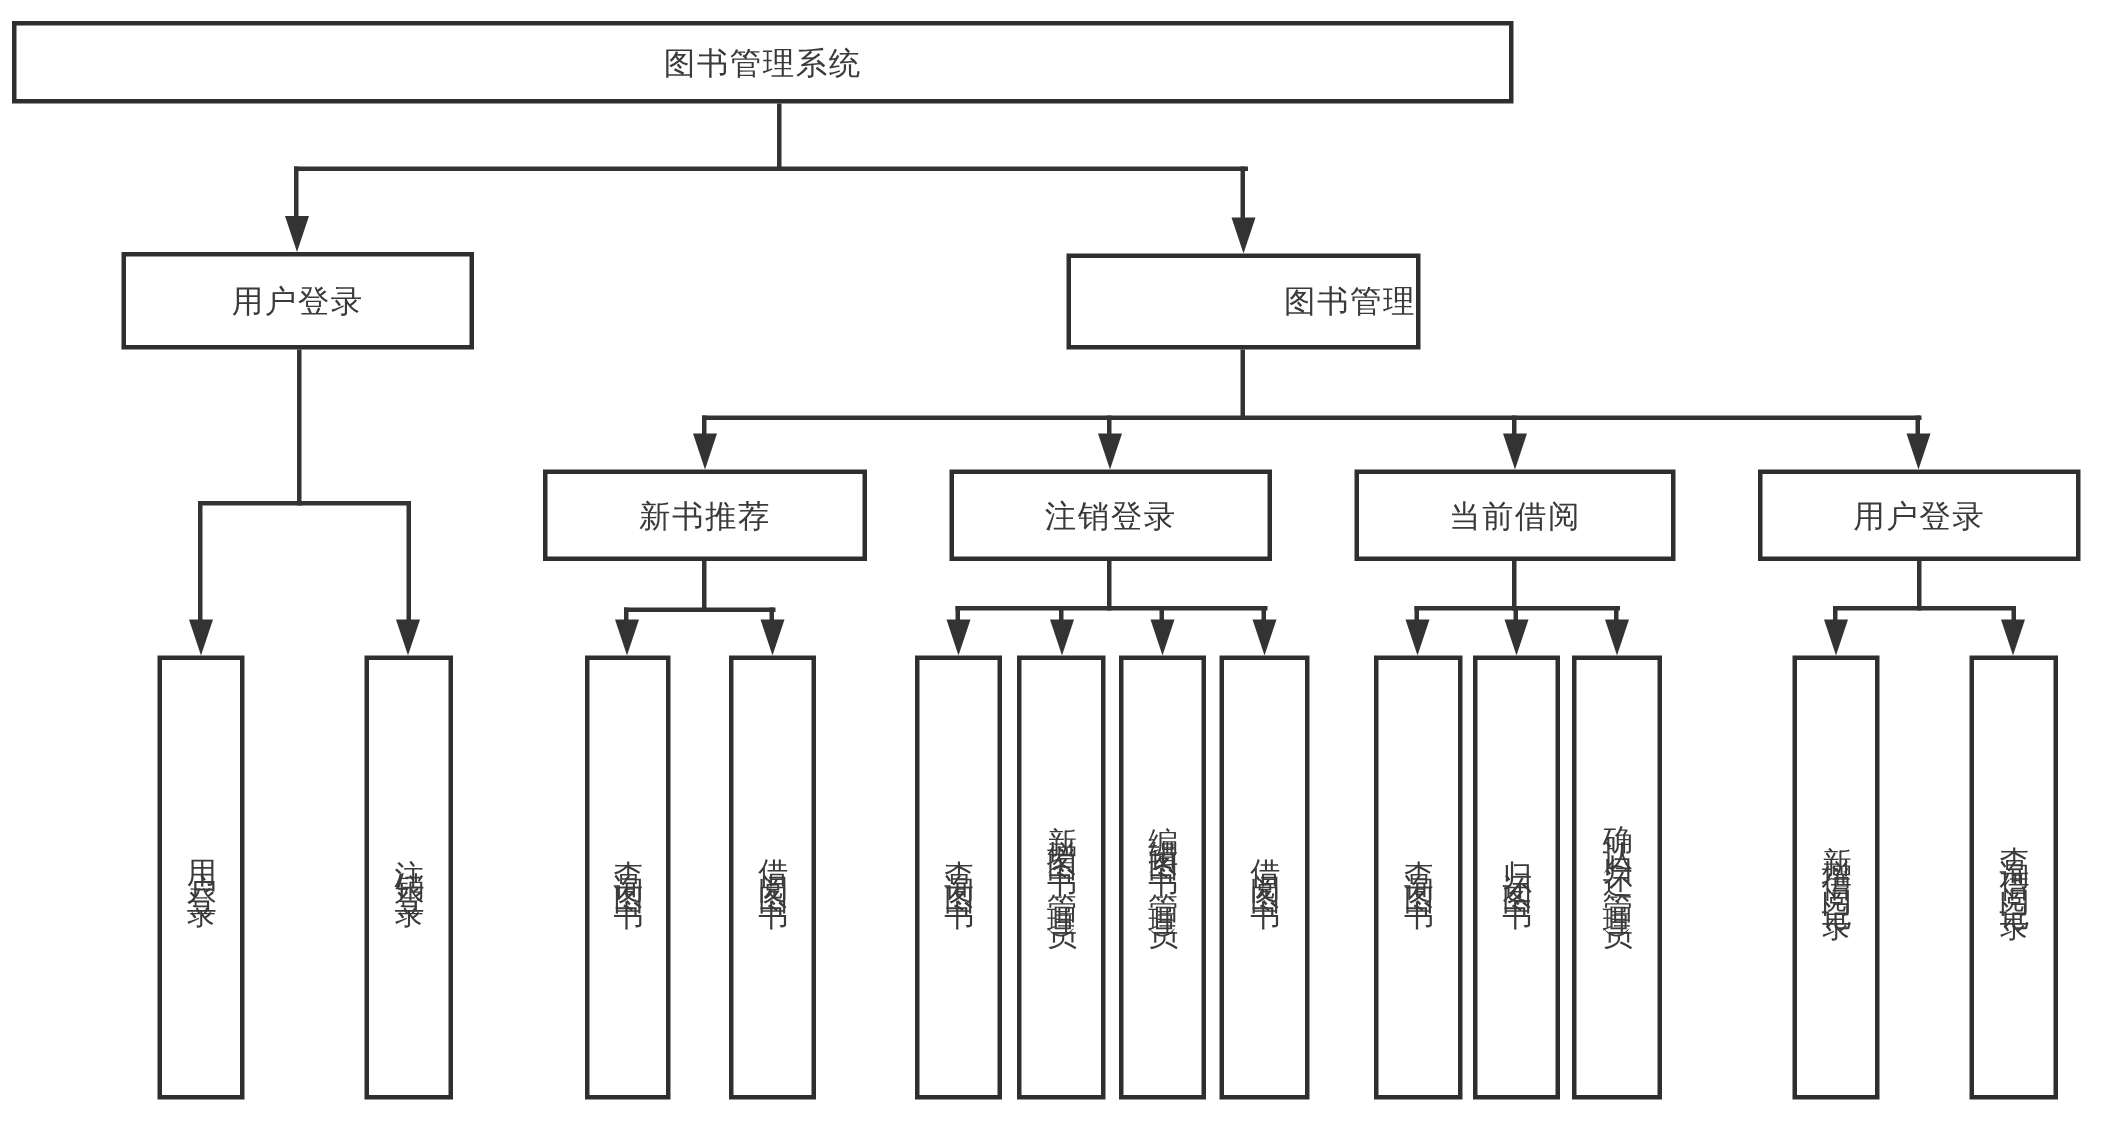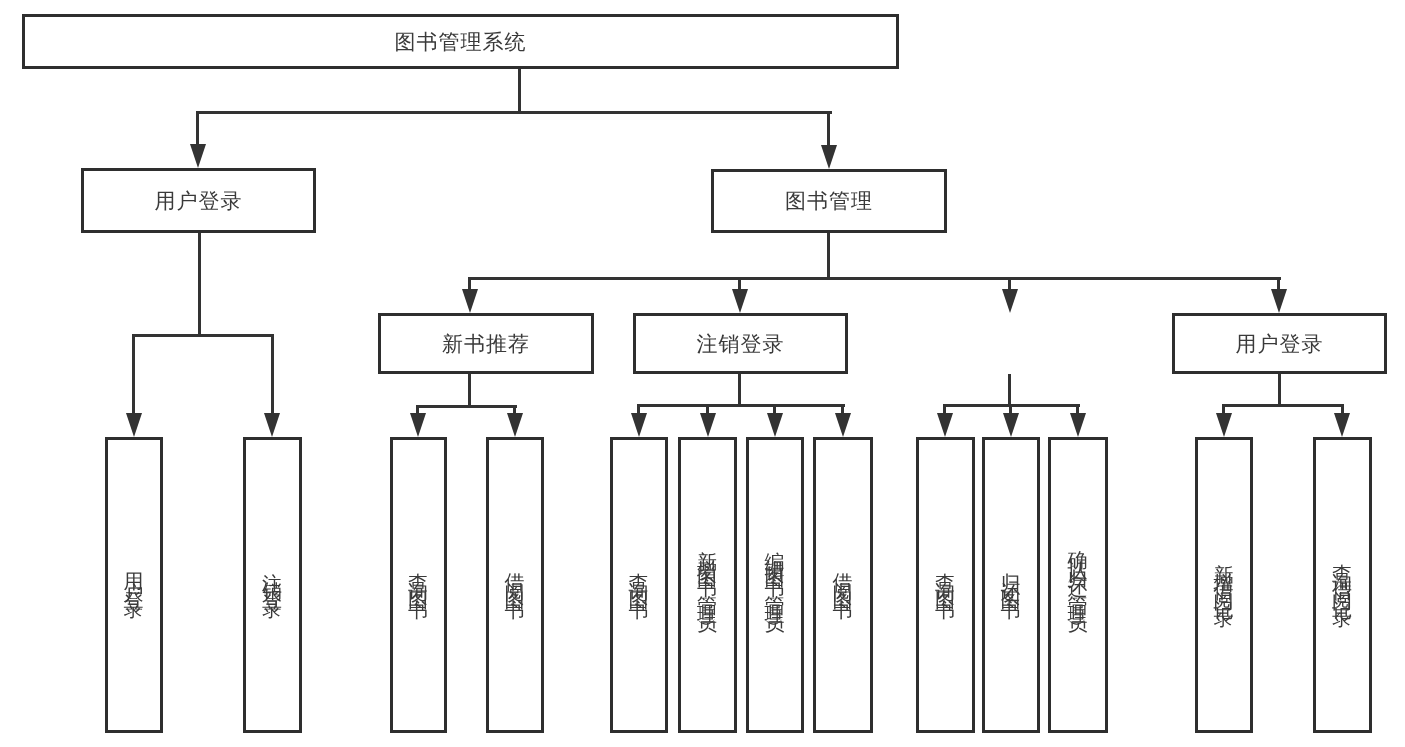--- a/index.html
+++ b/index.html
@@ -60,35 +60,35 @@
     letter-spacing: 1px;
     text-shadow: 1px 1px 0 #ffffff;
     white-space: nowrap;
   }
 </style>
 </head>
 <body>
 
 <div id="canvas">
 
-  <div class="node" style="left:22px; top:14px; width:877px; height:55px;">
+  <div class="node" style="left:8px; top:14px; width:1001px; height:55px;">
     <span>图书管理系统</span>
   </div>
 
   <div class="vline" style="left:518px; top:69px; height:45px;"></div>
   <div class="hline" style="left:196px; top:111px; width:636px;"></div>
   <div class="vline" style="left:196px; top:111px; height:36px;"></div>
   <div class="arrowhead" style="left:190px; top:144px;"></div>
   <div class="vline" style="left:827px; top:111px; height:37px;"></div>
   <div class="arrowhead" style="left:821px; top:145px;"></div>
 
   <div class="node" style="left:81px; top:168px; width:235px; height:65px;">
     <span>用户登录</span>
   </div>
-  <div class="node" style="left:711px; top:169px; width:236px; height:64px;">
+  <div class="node" style="left:711px; top:169px; width:236px; height:64px;justify-content:flex-end;">
     <span>图书管理</span>
   </div>
 
   <div class="vline" style="left:198px; top:233px; height:104px;"></div>
   <div class="hline" style="left:132px; top:334px; width:142px;"></div>
   <div class="vline" style="left:132px; top:334px; height:84px;"></div>
   <div class="arrowhead" style="left:126px; top:413px;"></div>
   <div class="vline" style="left:271px; top:334px; height:84px;"></div>
   <div class="arrowhead" style="left:264px; top:413px;"></div>
 
@@ -96,25 +96,28 @@
   <div class="hline" style="left:468px; top:277px; width:813px;"></div>
   <div class="vline" style="left:468px; top:277px; height:14px;"></div>
   <div class="arrowhead" style="left:462px; top:289px;"></div>
   <div class="vline" style="left:738px; top:277px; height:14px;"></div>
   <div class="arrowhead" style="left:732px; top:289px;"></div>
   <div class="vline" style="left:1008px; top:277px; height:14px;"></div>
   <div class="arrowhead" style="left:1002px; top:289px;"></div>
   <div class="vline" style="left:1277px; top:277px; height:14px;"></div>
   <div class="arrowhead" style="left:1271px; top:289px;"></div>
 
-  <div class="node" style="left:362px; top:313px; width:216px; height:61px;margin-left:16px;">
+  <div class="node" style="left:362px; top:313px; width:216px; height:61px;">
     <span>新书推荐</span>
   </div>
   <div class="node" style="left:633px; top:313px; width:215px; height:61px;">
     <span>注销登录</span>
+  </div>
+  <div class="node" style="left:903px; top:313px; width:214px; height:61px;">
+    <span>当前借阅</span>
   </div>
   <div class="node" style="left:1172px; top:313px; width:215px; height:61px;">
     <span>用户登录</span>
   </div>
 
   <div class="vline" style="left:468px; top:374px; height:34px;"></div>
   <div class="hline" style="left:416px; top:405px; width:101px;"></div>
   <div class="vline" style="left:416px; top:405px; height:14px;"></div>
   <div class="arrowhead" style="left:410px; top:413px;"></div>
   <div class="vline" style="left:513px; top:405px; height:14px;"></div>

